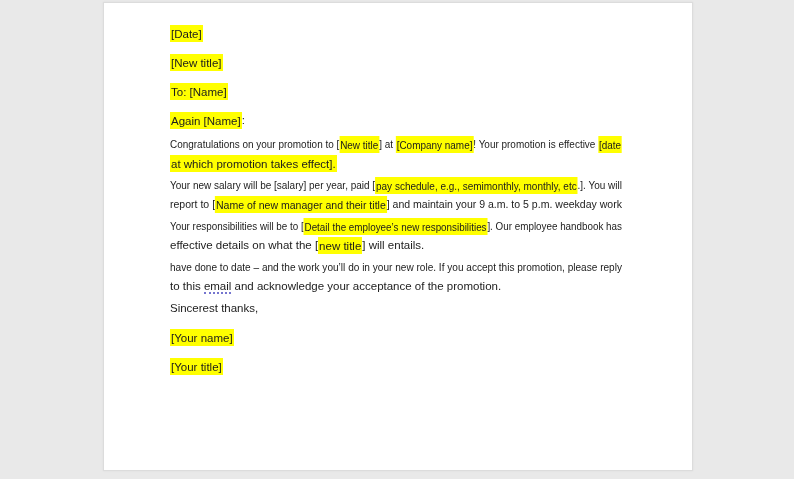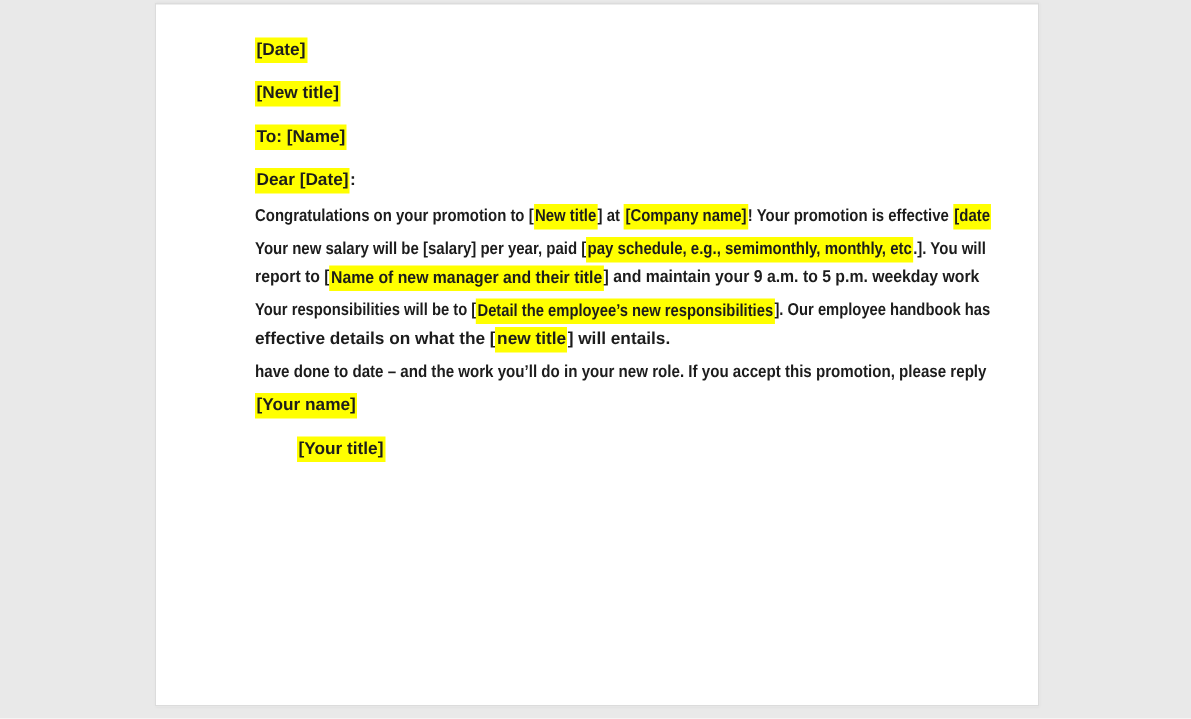--- a/index.html
+++ b/index.html
@@ -22,67 +22,72 @@
   }
   .letter{
     font-size:11.5px;
     color:#1c1c1c;
     line-height:19px;
   }
   .block{margin:0 0 10px 0;}
   .block.dear{margin-bottom:5px;}
   .para{margin:0 0 3px 0;}
   .para:last-of-type{margin-bottom:3px;}
-  .line{height:19px;white-space:nowrap;font-weight:bold;}
+  .line{height:19px;white-space:nowrap;}
   .line-inner{
     display:inline-block;
     white-space:nowrap;
     transform-origin:left center;
   }
   .run{white-space:pre;}
   .hl{
     background:#ffff00;
     padding:2.5px 1px;
   }
   .sp{
     border-bottom:2px dotted #7575cf;
     padding-bottom:0px;
   }
-  .mb0{margin-bottom:0;margin-left:28px;}
+  .mb0{margin-bottom:0;}
 </style>
 </head>
 <body>
 
 <div class="page">
   <div class="letter" id="letter">
       <div class="block">
         <div class="line"><span class="line-inner"><span class="run hl">[Date]</span></span></div>
       </div>
       <div class="block">
         <div class="line"><span class="line-inner"><span class="run hl">[New title]</span></span></div>
       </div>
       <div class="block">
         <div class="line"><span class="line-inner"><span class="run hl">To: [Name]</span></span></div>
       </div>
       <div class="block dear">
-        <div class="line"><span class="line-inner"><span class="run hl">Dear [Date]</span><span class="run">:</span></span></div>
+        <div class="line"><span class="line-inner"><span class="run hl">Again [Name]</span><span class="run">:</span></span></div>
       </div>
       <div class="para">
         <div class="line"><span class="line-inner" style="transform: scaleX(0.865331);"><span class="run">Congratulations on your promotion to [</span><span class="run hl">New title</span><span class="run">] at </span><span class="run hl">[Company name]</span><span class="run">! Your promotion is effective </span><span class="run hl">[date</span></span></div>
+        <div class="line"><span class="line-inner"><span class="run hl">at which promotion takes effect].</span></span></div>
       </div>
       <div class="para">
         <div class="line"><span class="line-inner" style="transform: scaleX(0.868865);"><span class="run">Your new salary will be [salary] per year, paid [</span><span class="run hl">pay schedule, e.g., semimonthly, monthly, etc</span><span class="run">.]. You will</span></span></div>
         <div class="line"><span class="line-inner" style="transform: scaleX(0.915791);"><span class="run">report to [</span><span class="run hl">Name of new manager and their title</span><span class="run">] and maintain your 9 a.m. to 5 p.m. weekday work</span></span></div>
       </div>
       <div class="para">
         <div class="line"><span class="line-inner" style="transform: scaleX(0.855858);"><span class="run">Your responsibilities will be to [</span><span class="run hl">Detail the employee’s new responsibilities</span><span class="run">]. Our employee handbook has</span></span></div>
         <div class="line"><span class="line-inner"><span class="run">effective details on what the [</span><span class="run hl">new title</span><span class="run">] will entails.</span></span></div>
       </div>
       <div class="para">
         <div class="line"><span class="line-inner" style="transform: scaleX(0.876155);"><span class="run">have done to date – and the work you’ll do in your new role. If you accept this promotion, please reply</span></span></div>
+        <div class="line"><span class="line-inner"><span class="run">to this </span><span class="run sp">email</span><span class="run"> and acknowledge your acceptance of the promotion.</span></span></div>
+      </div>
+      <div class="block">
+        <div class="line"><span class="line-inner"><span class="run">Sincerest thanks,</span></span></div>
       </div>
       <div class="block">
         <div class="line"><span class="line-inner"><span class="run hl">[Your name]</span></span></div>
       </div>
       <div class="block mb0">
         <div class="line"><span class="line-inner"><span class="run hl">[Your title]</span></span></div>
       </div>
     </div>
 </div>
 

